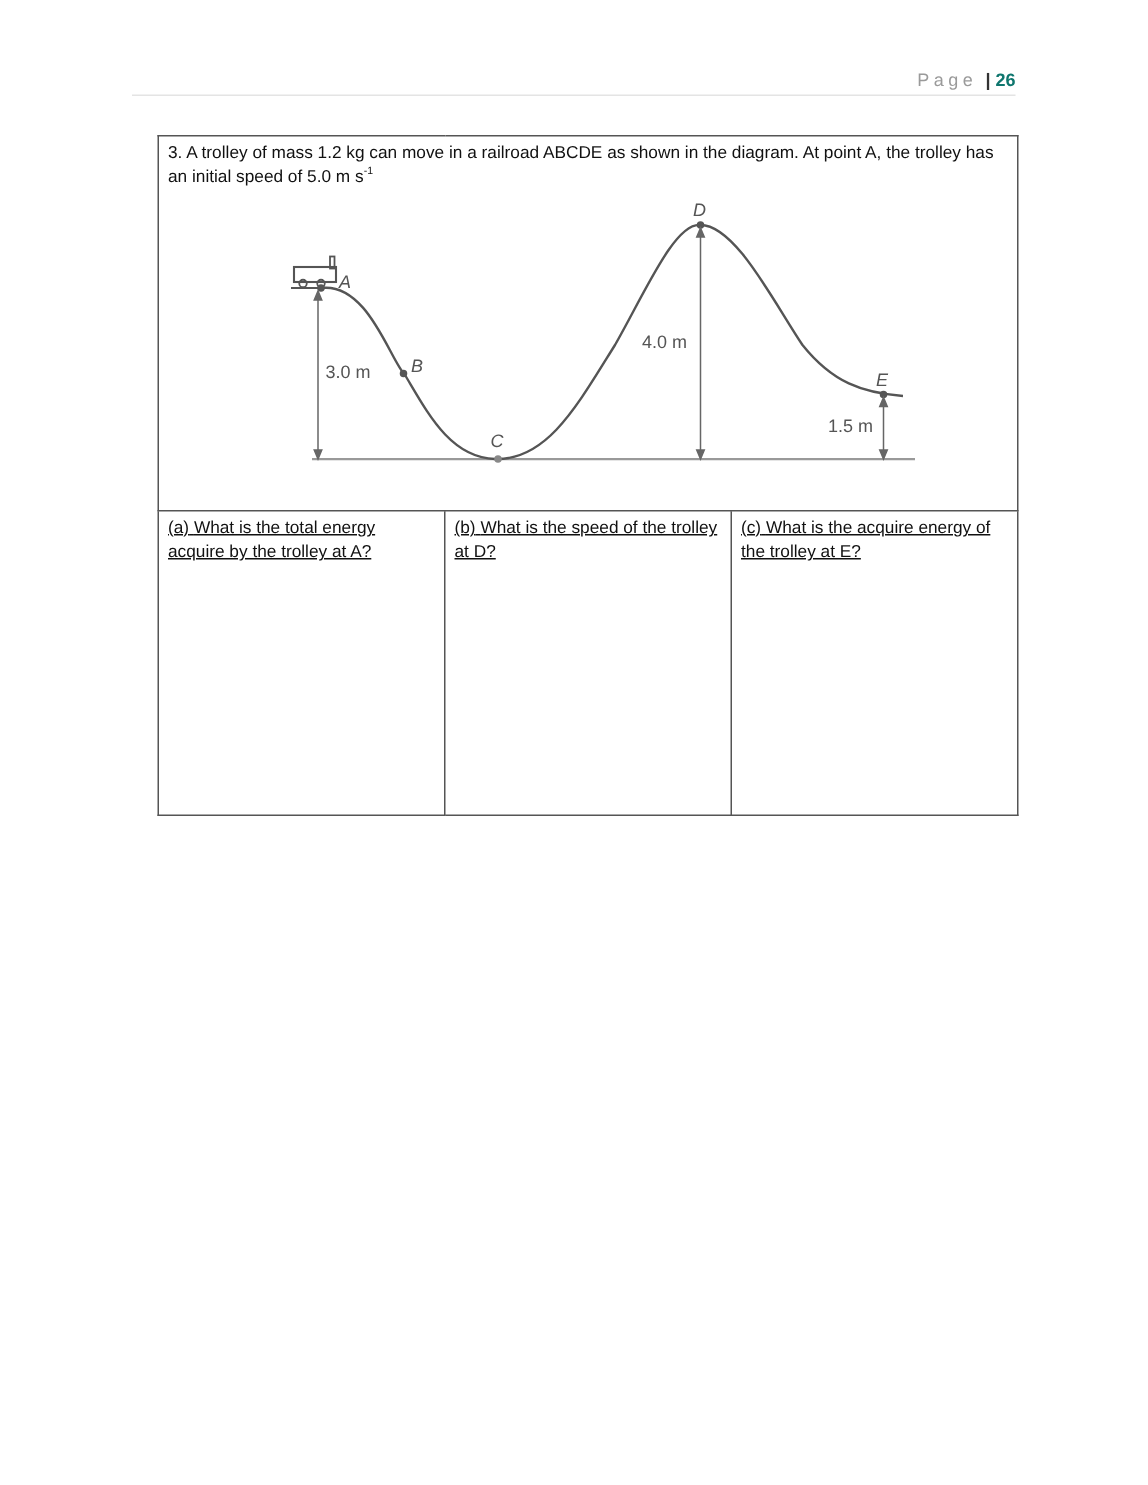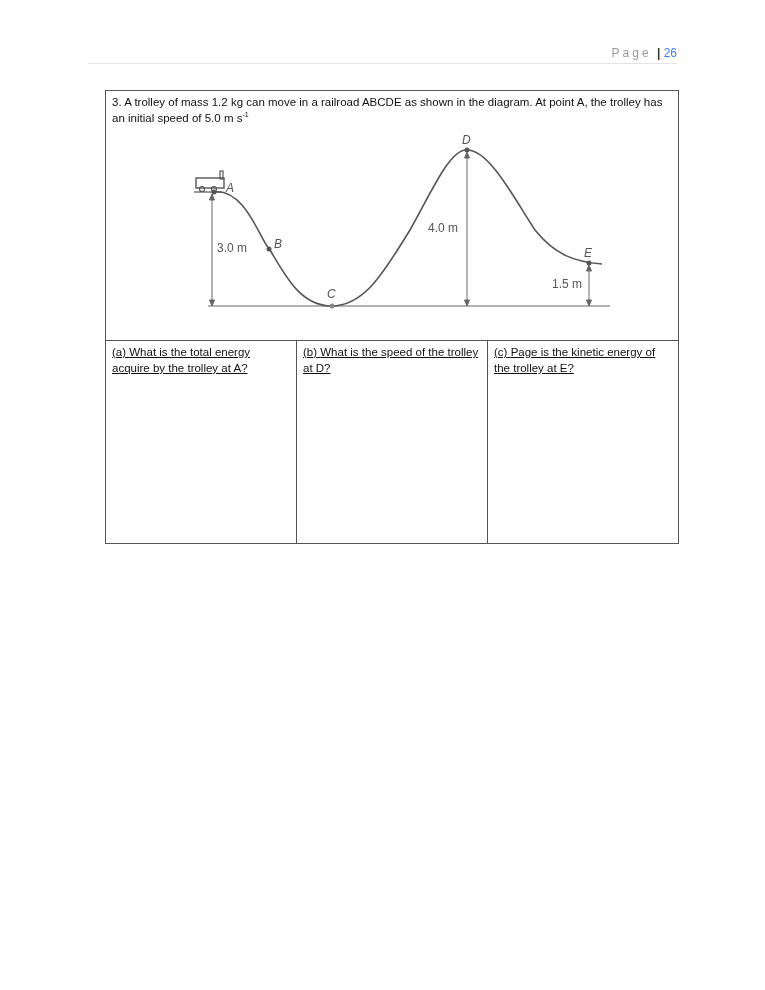--- a/index.html
+++ b/index.html
@@ -1,20 +1,20 @@
 <!DOCTYPE html>
 <html><head>
 <meta charset="utf-8">
 <style>
   html, body { margin: 0; padding: 0; background: #ffffff; }
   body { width: 765px; height: 990px; position: relative; font-family: "Liberation Sans", sans-serif; color: #111; overflow: hidden; }
   .page-header { position: absolute; right: 88px; top: 46px; font-size: 12px; color: #888; }
   .page-header .pg-word { letter-spacing: 3px; color: #9a9a9a; }
   .page-header .pg-sep { color: #333; font-weight: bold; margin-left: 2px; }
-  .page-header .pg-num { color: #3b82f6; font-weight: normal; }
+  .page-header .pg-num { color: #0f766e; font-weight: bold; }
   .header-rule { position: absolute; left: 88px; right: 88px; top: 63px; height: 1px; background: #e4e4e4; }
   .q-table { position: absolute; left: 105px; top: 90px; width: 574px; border-collapse: collapse; table-layout: fixed; }
   .q-table td { border: 1px solid #555; vertical-align: top; padding: 3px 6px; font-size: 11.5px; line-height: 16px; }
   .stem-cell { height: 243px; }
   .sub-cell { height: 196px; text-decoration: underline; }
   sup { font-size: 7px; vertical-align: super; line-height: 0; }
   .diagram { display: block; margin: 4px 0 0 58px; }
   .diagram text { font-family: "Liberation Sans", sans-serif; }
 </style>
 </head>
@@ -86,17 +86,17 @@
     <td class="sub-cell">
       <span>(a)</span>
       <span>What is the total energy acquire by the trolley at A?</span>
     </td>
     <td class="sub-cell">
       <span>(b)</span>
       <span>What is the speed of the trolley at D?</span>
     </td>
     <td class="sub-cell">
       <span>(c)</span>
-      <span>Page is the kinetic energy of the trolley at E?</span>
+      <span>What is the acquire energy of the trolley at E?</span>
     </td>
   </tr>
 </tbody>
   </table>
 
 </body></html>

